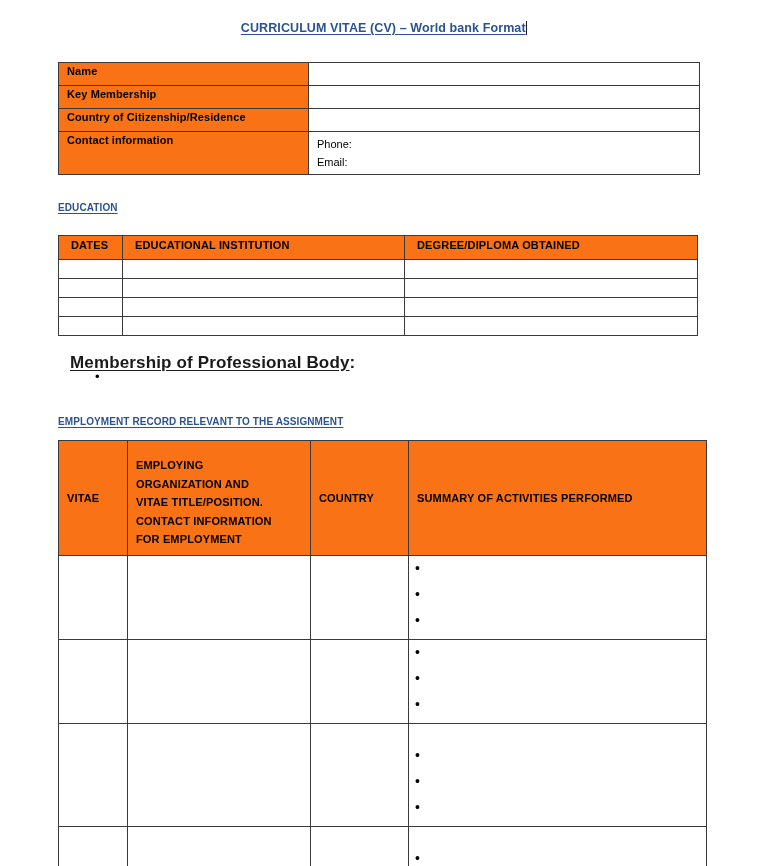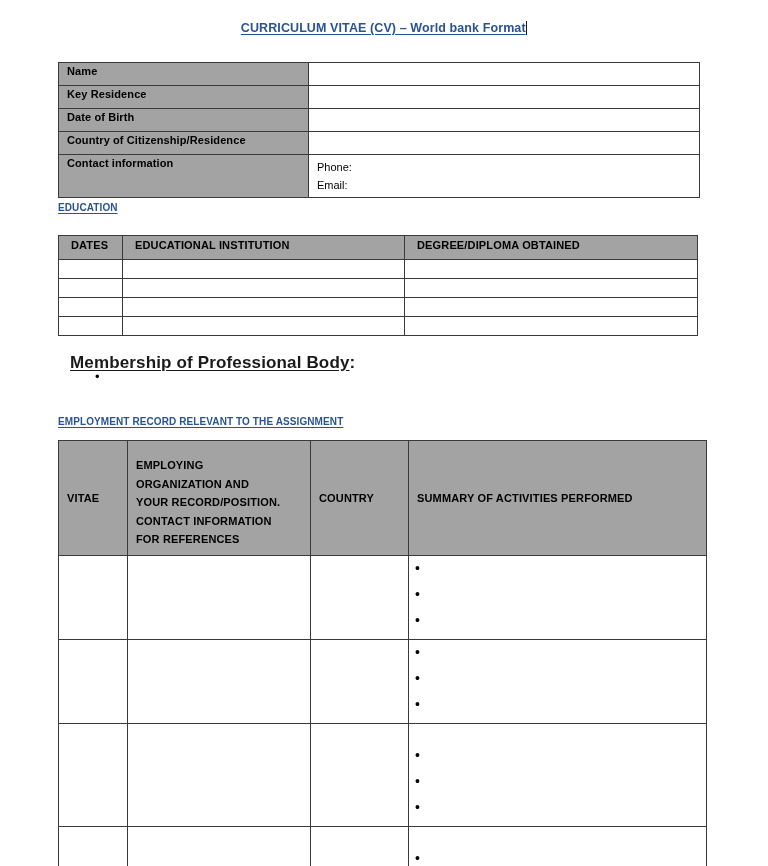--- a/index.html
+++ b/index.html
@@ -70,21 +70,21 @@
     table-layout: fixed;
     font-size: 11px;
   }
   td, th {
     border: 1px solid #3a3a3a;
     padding: 0;
     vertical-align: top;
     font-weight: normal;
     text-align: left;
   }
-  .shaded { background: #a3a3a3; }
+  .shaded { background: #f97316; }
 
   
   .tbl-personal {
     position: absolute;
     left: 58px;
     top: 62px;
     width: 641px;
   }
   .tbl-personal td {
     height: 18px;
@@ -218,25 +218,21 @@
     <colgroup>
         <col style="width:250px">
         <col style="width:391px">
       </colgroup>
     <tbody>
       <tr>
         <td class="shaded label">Name</td>
         <td class="value"></td>
       </tr>
       <tr>
-        <td class="shaded label">Key Residence</td>
-        <td class="value"></td>
-      </tr>
-      <tr>
-        <td class="shaded label">Date of Birth</td>
+        <td class="shaded label">Key Membership</td>
         <td class="value"></td>
       </tr>
       <tr>
         <td class="shaded label">Country of Citizenship/Residence</td>
         <td class="value"></td>
       </tr>
       <tr class="contact-row">
         <td class="shaded label">Contact information</td>
         <td class="contact-value">
           <div>Phone:</div>
@@ -300,23 +296,23 @@
         <col style="width:183px">
         <col style="width:98px">
         <col style="width:298px">
       </colgroup>
     <thead>
       <tr>
         <th class="shaded">VITAE</th>
         <th class="shaded th-multiline">
           <div>EMPLOYING</div>
           <div>ORGANIZATION AND</div>
-          <div>YOUR RECORD/POSITION.</div>
+          <div>VITAE TITLE/POSITION.</div>
           <div>CONTACT INFORMATION</div>
-          <div>FOR REFERENCES</div>
+          <div>FOR EMPLOYMENT</div>
         </th>
         <th class="shaded">COUNTRY</th>
         <th class="shaded">SUMMARY OF ACTIVITIES PERFORMED</th>
       </tr>
     </thead>
     <tbody>
       <tr>
         <td></td>
         <td></td>
         <td></td>

